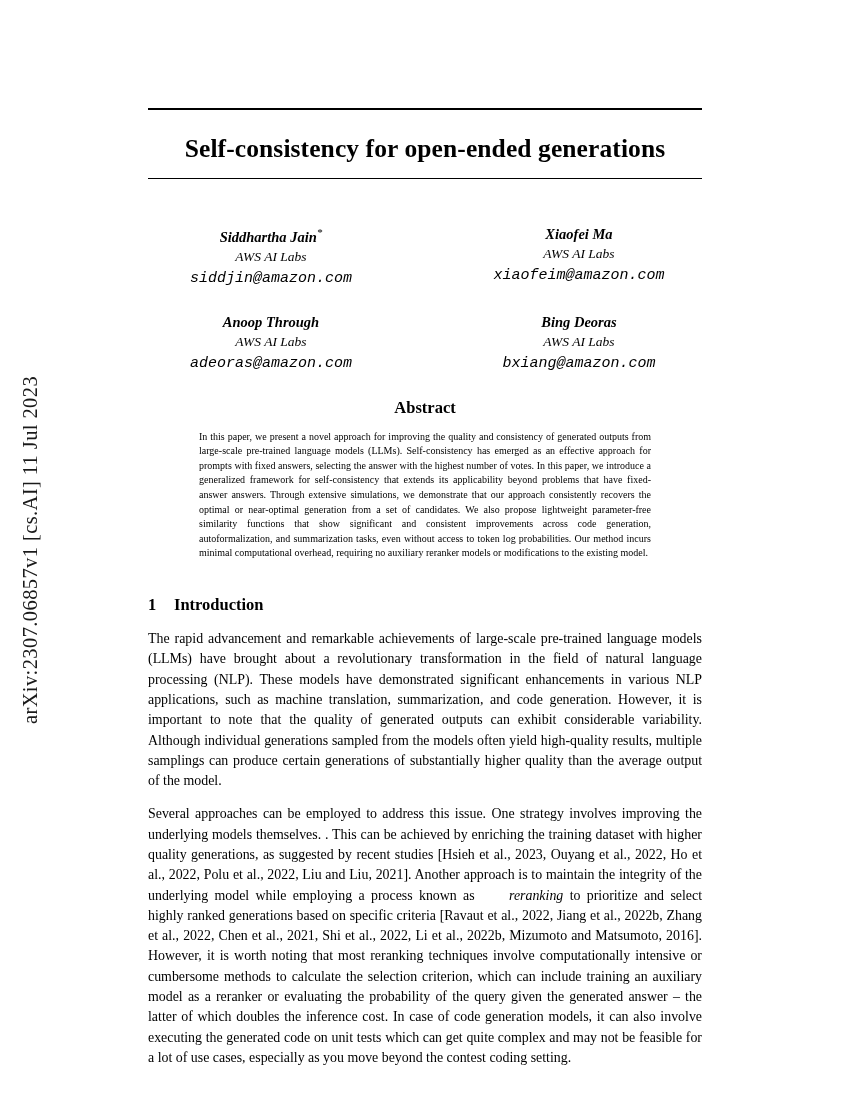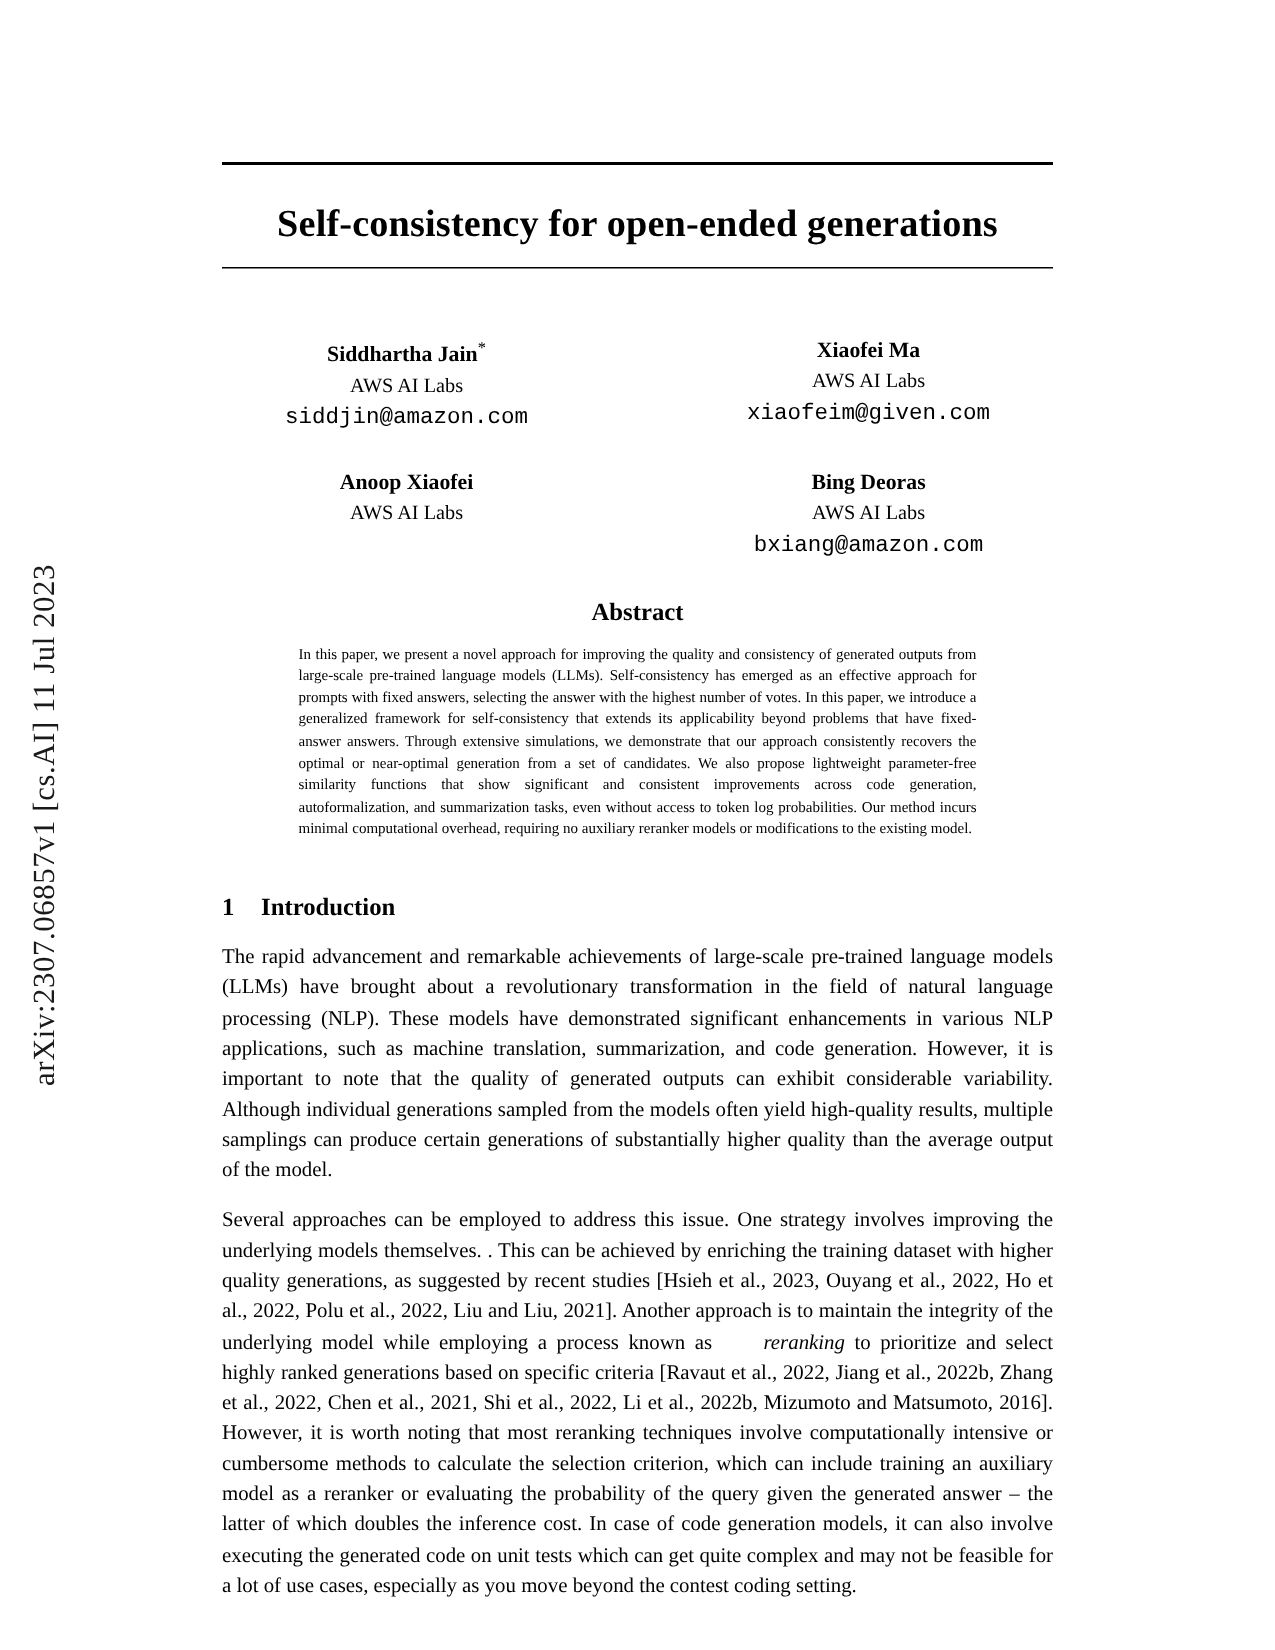--- a/index.html
+++ b/index.html
@@ -66,20 +66,21 @@
   }
   .author-row {
     display: flex;
     justify-content: center;
     gap: 108px;
     margin-bottom: 22px;
   }
   .author {
     width: 200px;
     text-align: center;
+    font-style: italic;
   }
   .author-name {
     font-size: 14.5px;
     font-weight: bold;
     line-height: 1.35;
   }
   .author-name .star {
     font-weight: normal;
     font-size: 11px;
     vertical-align: super;
@@ -149,28 +150,29 @@
 
     <div class="author-row">
       <div class="author">
         <div class="author-name"><span>Siddhartha Jain</span><span class="star">*</span></div>
         <div class="author-affil">AWS AI Labs</div>
         <div class="author-email">siddjin@amazon.com</div>
       </div>
       <div class="author">
         <div class="author-name"><span>Xiaofei Ma</span></div>
         <div class="author-affil">AWS AI Labs</div>
-        <div class="author-email">xiaofeim@given.com</div>
+        <div class="author-email">xiaofeim@amazon.com</div>
       </div>
     </div>
 
     <div class="author-row">
       <div class="author">
-        <div class="author-name"><span>Anoop Xiaofei</span></div>
+        <div class="author-name"><span>Anoop Through</span></div>
         <div class="author-affil">AWS AI Labs</div>
+        <div class="author-email">adeoras@amazon.com</div>
       </div>
       <div class="author">
         <div class="author-name"><span>Bing Deoras</span></div>
         <div class="author-affil">AWS AI Labs</div>
         <div class="author-email">bxiang@amazon.com</div>
       </div>
     </div>
 
   </div>
 

